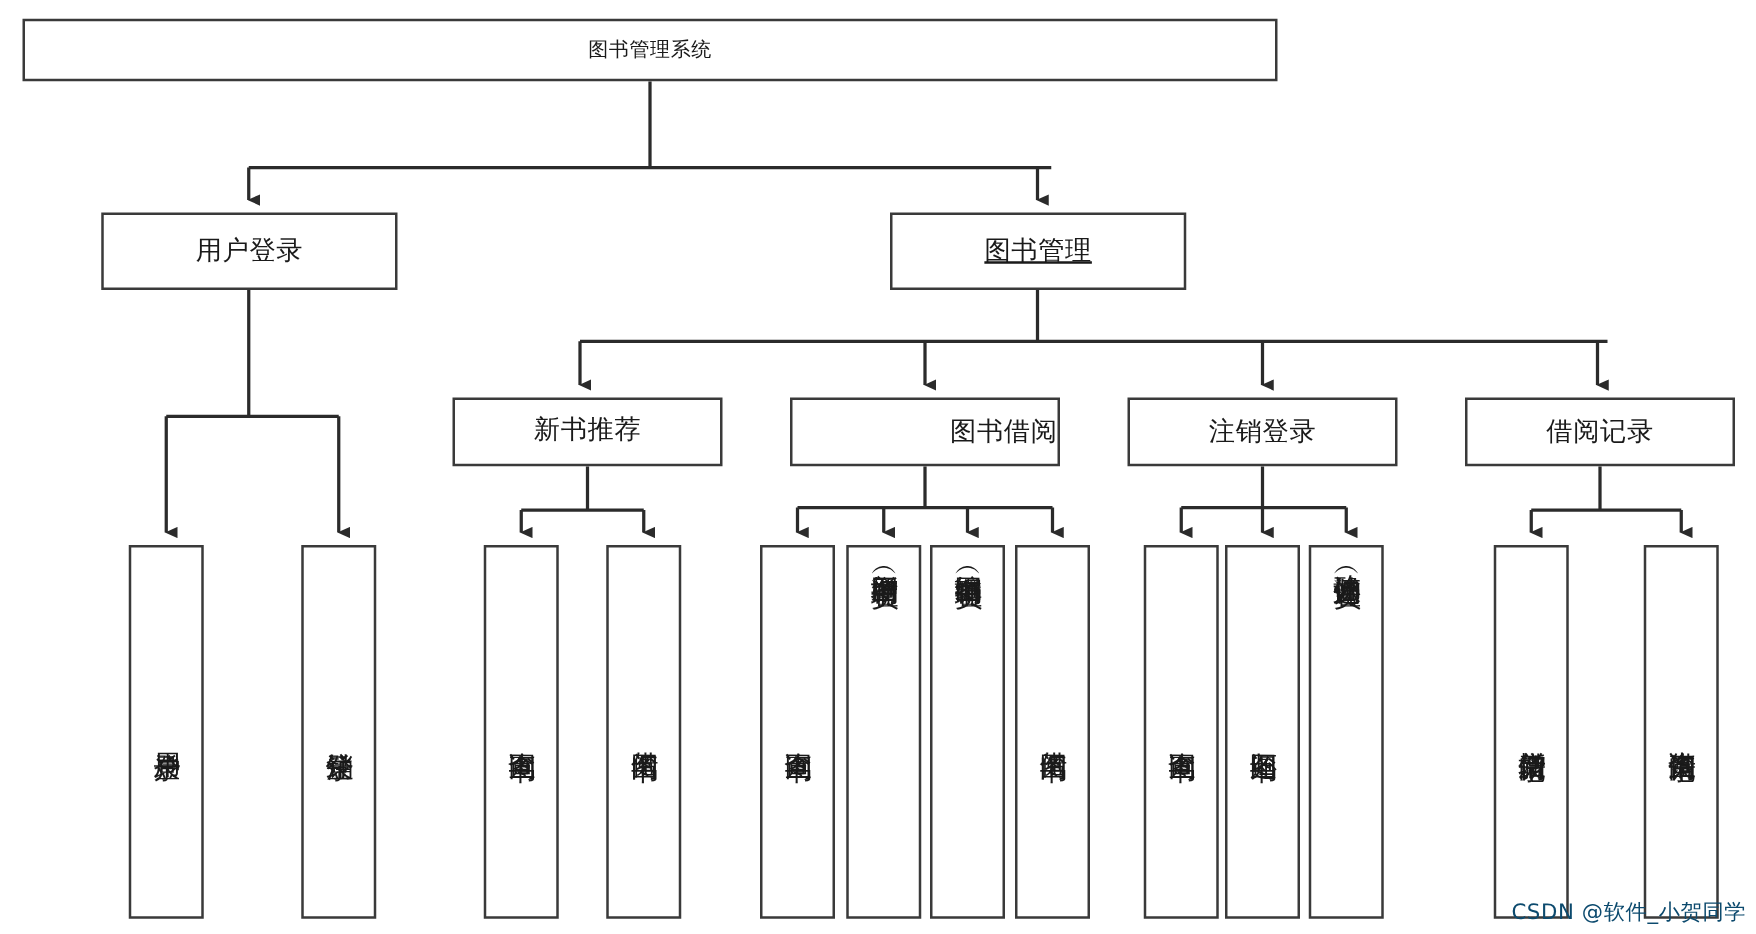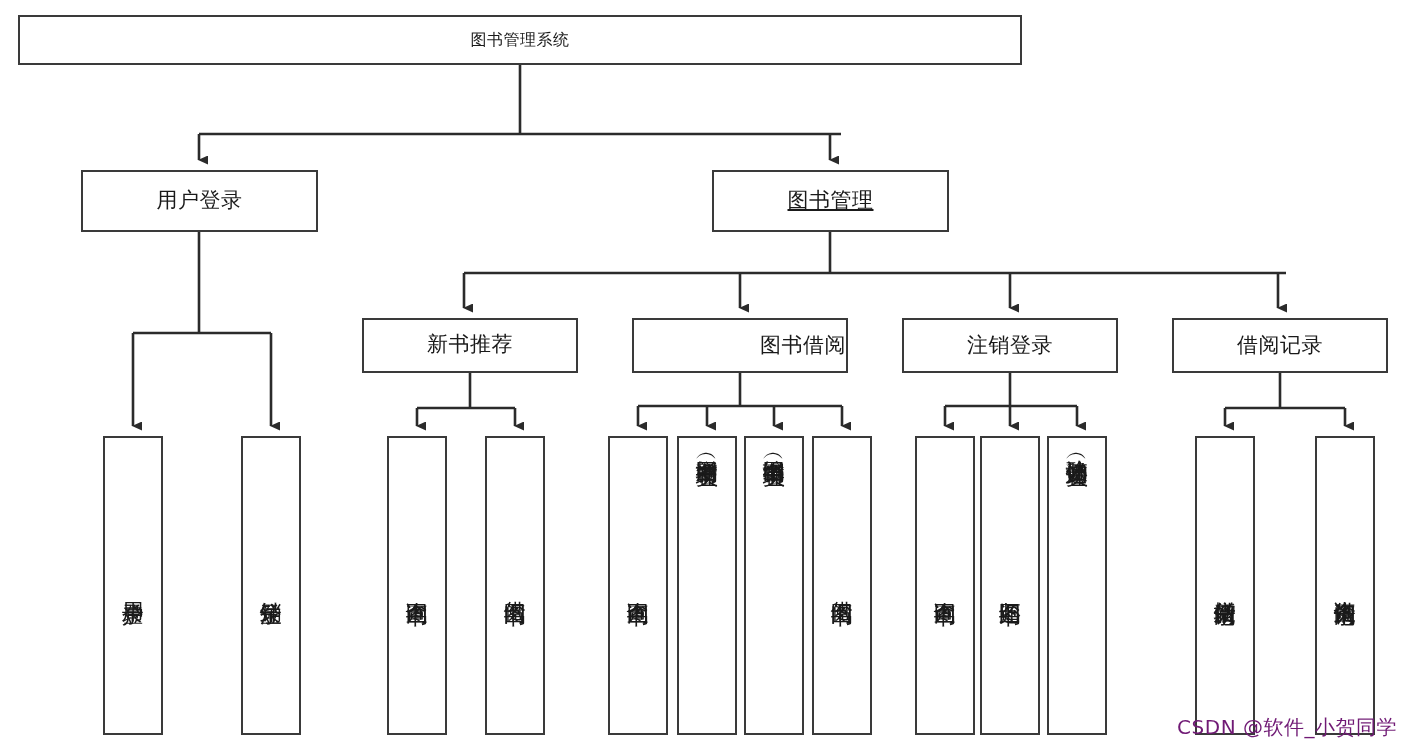--- a/index.html
+++ b/index.html
@@ -63,22 +63,22 @@
     white-space: nowrap;
   }
   .node.vertical.centered {
     align-items: center;
     padding-top: 0;
   }
   #watermark {
     position: absolute;
     right: 8px;
     bottom: 6px;
-    font-size: 20px;
-    color: #701a75;
+    font-size: 17px;
+    color: #0c4a6e;
     letter-spacing: 0.5px;
     white-space: nowrap;
     user-select: none;
   }
 </style>
 </head>
 <body>
 
 <div id="diagram-root">
 

